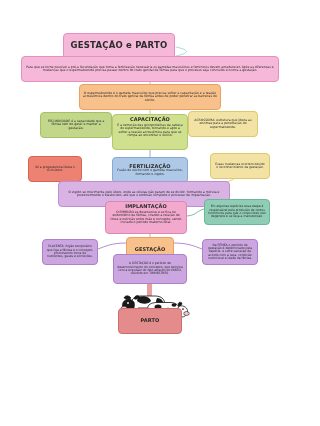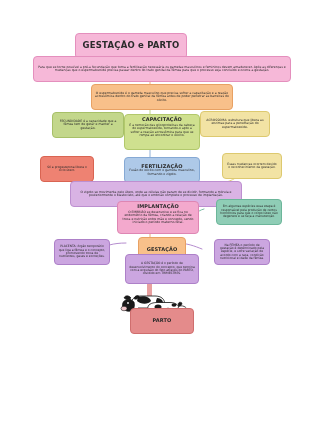--- a/index.html
+++ b/index.html
@@ -33,21 +33,20 @@
     box-sizing: border-box;
     border-radius: 4px;
     display: flex;
     align-items: center;
     justify-content: center;
     text-align: center;
     padding: 12px 3px;
     line-height: 1.12;
     color: #2b2b2b;
     overflow: hidden;
-    margin-left: 12px;
   }
   .node .txt {
     display: block;
     width: 100%;
     word-break: break-word;
     hyphens: auto;
   }
 
   
   .c-pink      { background: #f6b8d8; border: 1px solid #e48fbd; }

